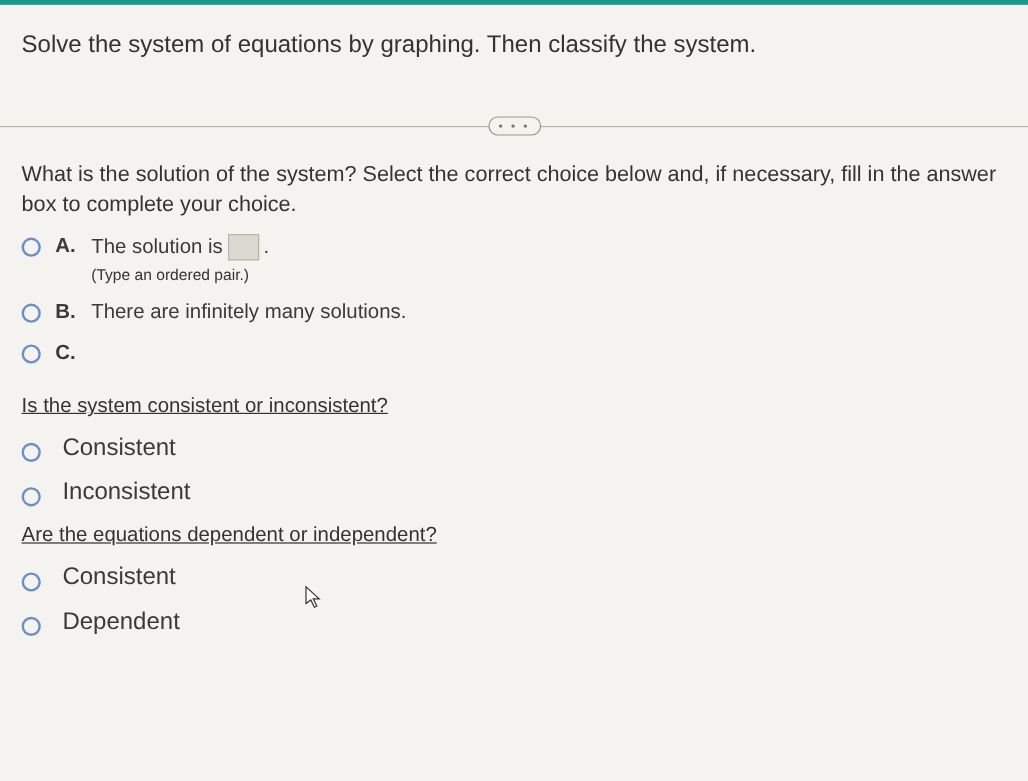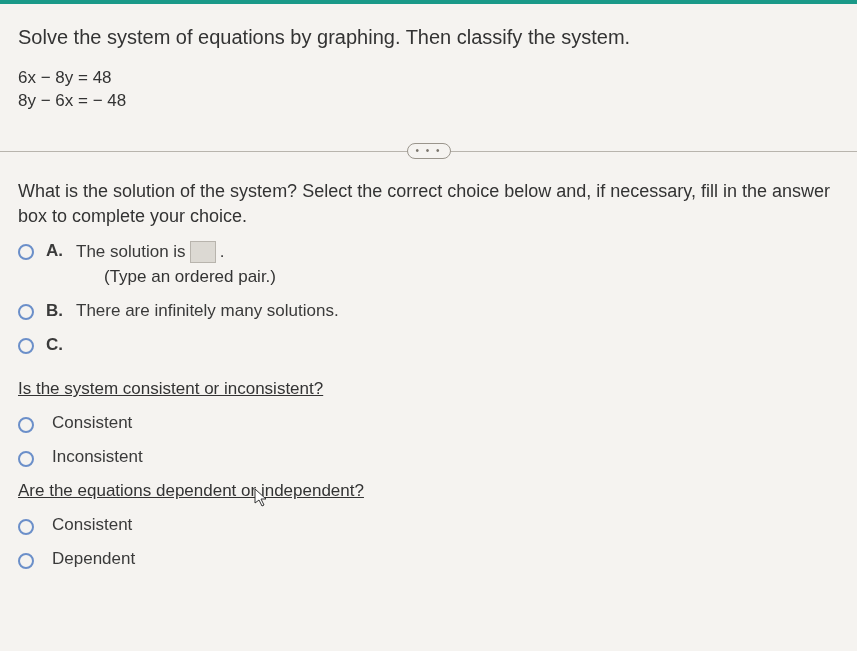--- a/index.html
+++ b/index.html
@@ -107,58 +107,53 @@
     .answer-box {
       display: inline-block;
       width: 26px;
       height: 22px;
       background: #dcd9d3;
       border: 1px solid #b8b4ad;
       margin: 0 4px;
       vertical-align: middle;
     }
     .hint {
-      font-size: 17px;
+      font-size: 13px;
       color: #333;
       margin-top: 4px;
-      margin-left: 28px;
     }
     .sub-question {
       font-size: 17px;
       color: #333;
       margin-bottom: 14px;
       margin-top: 6px;
       text-decoration: underline;
     }
     .simple-choice {
       display: flex;
-      align-items: center;
+      align-items: flex-end;
       margin-left: 0px;
       margin-bottom: 14px;
-      font-size: 17px;
+      font-size: 20px;
     }
     .simple-choice .label {
       margin-left: 6px;
     }
     .cursor {
       position: absolute;
       left: 254px;
       top: 484px;
       pointer-events: none;
     }
   </style>
 </head>
 <body>
 
 <div class="top-section">
   <div class="instruction">Solve the system of equations by graphing. Then classify the system.</div>
-  <div class="equations">
-    <div>6x − 8y = 48</div>
-    <div>8y − 6x = − 48</div>
-  </div>
 </div>
 
 <div class="divider-wrap">
   <hr class="hr-line">
   <div class="pill">
     <span>• • •</span>
   </div>
 </div>
 
 <div class="content">

